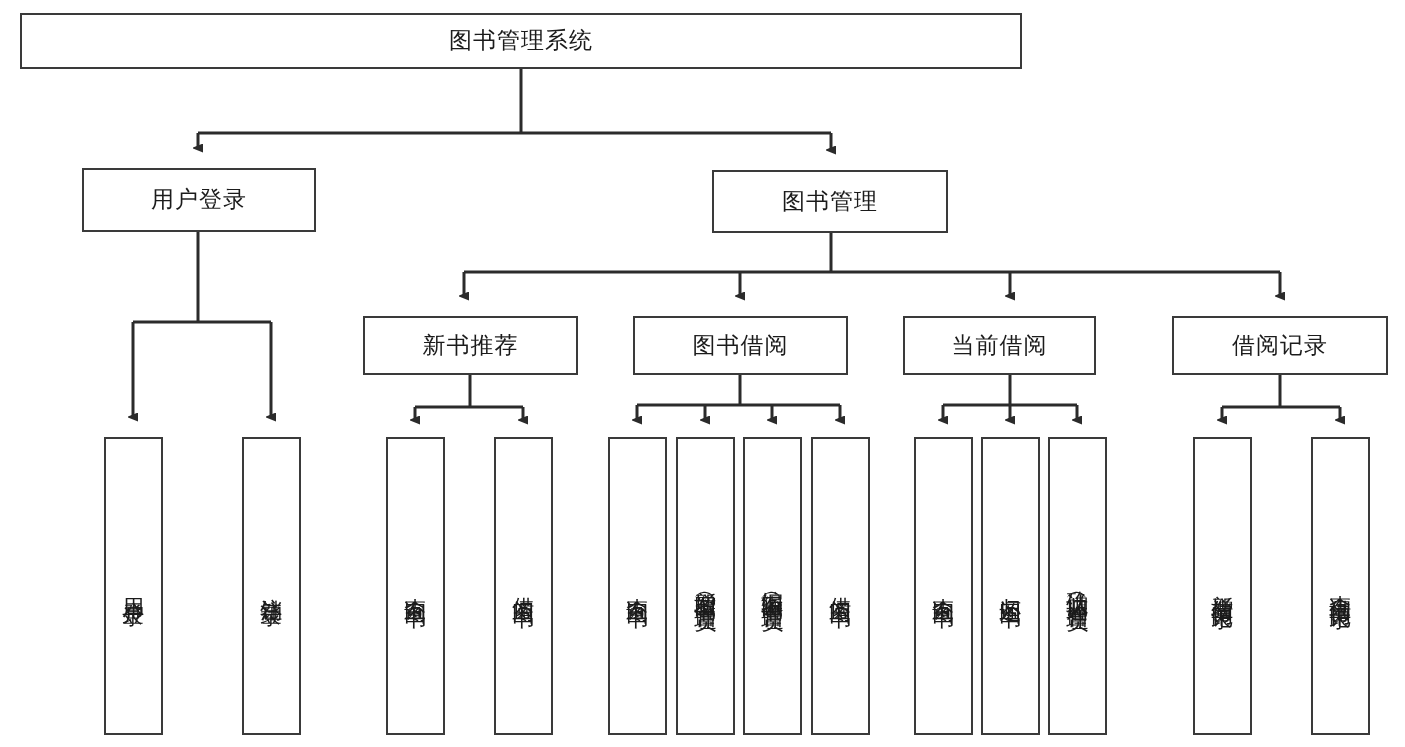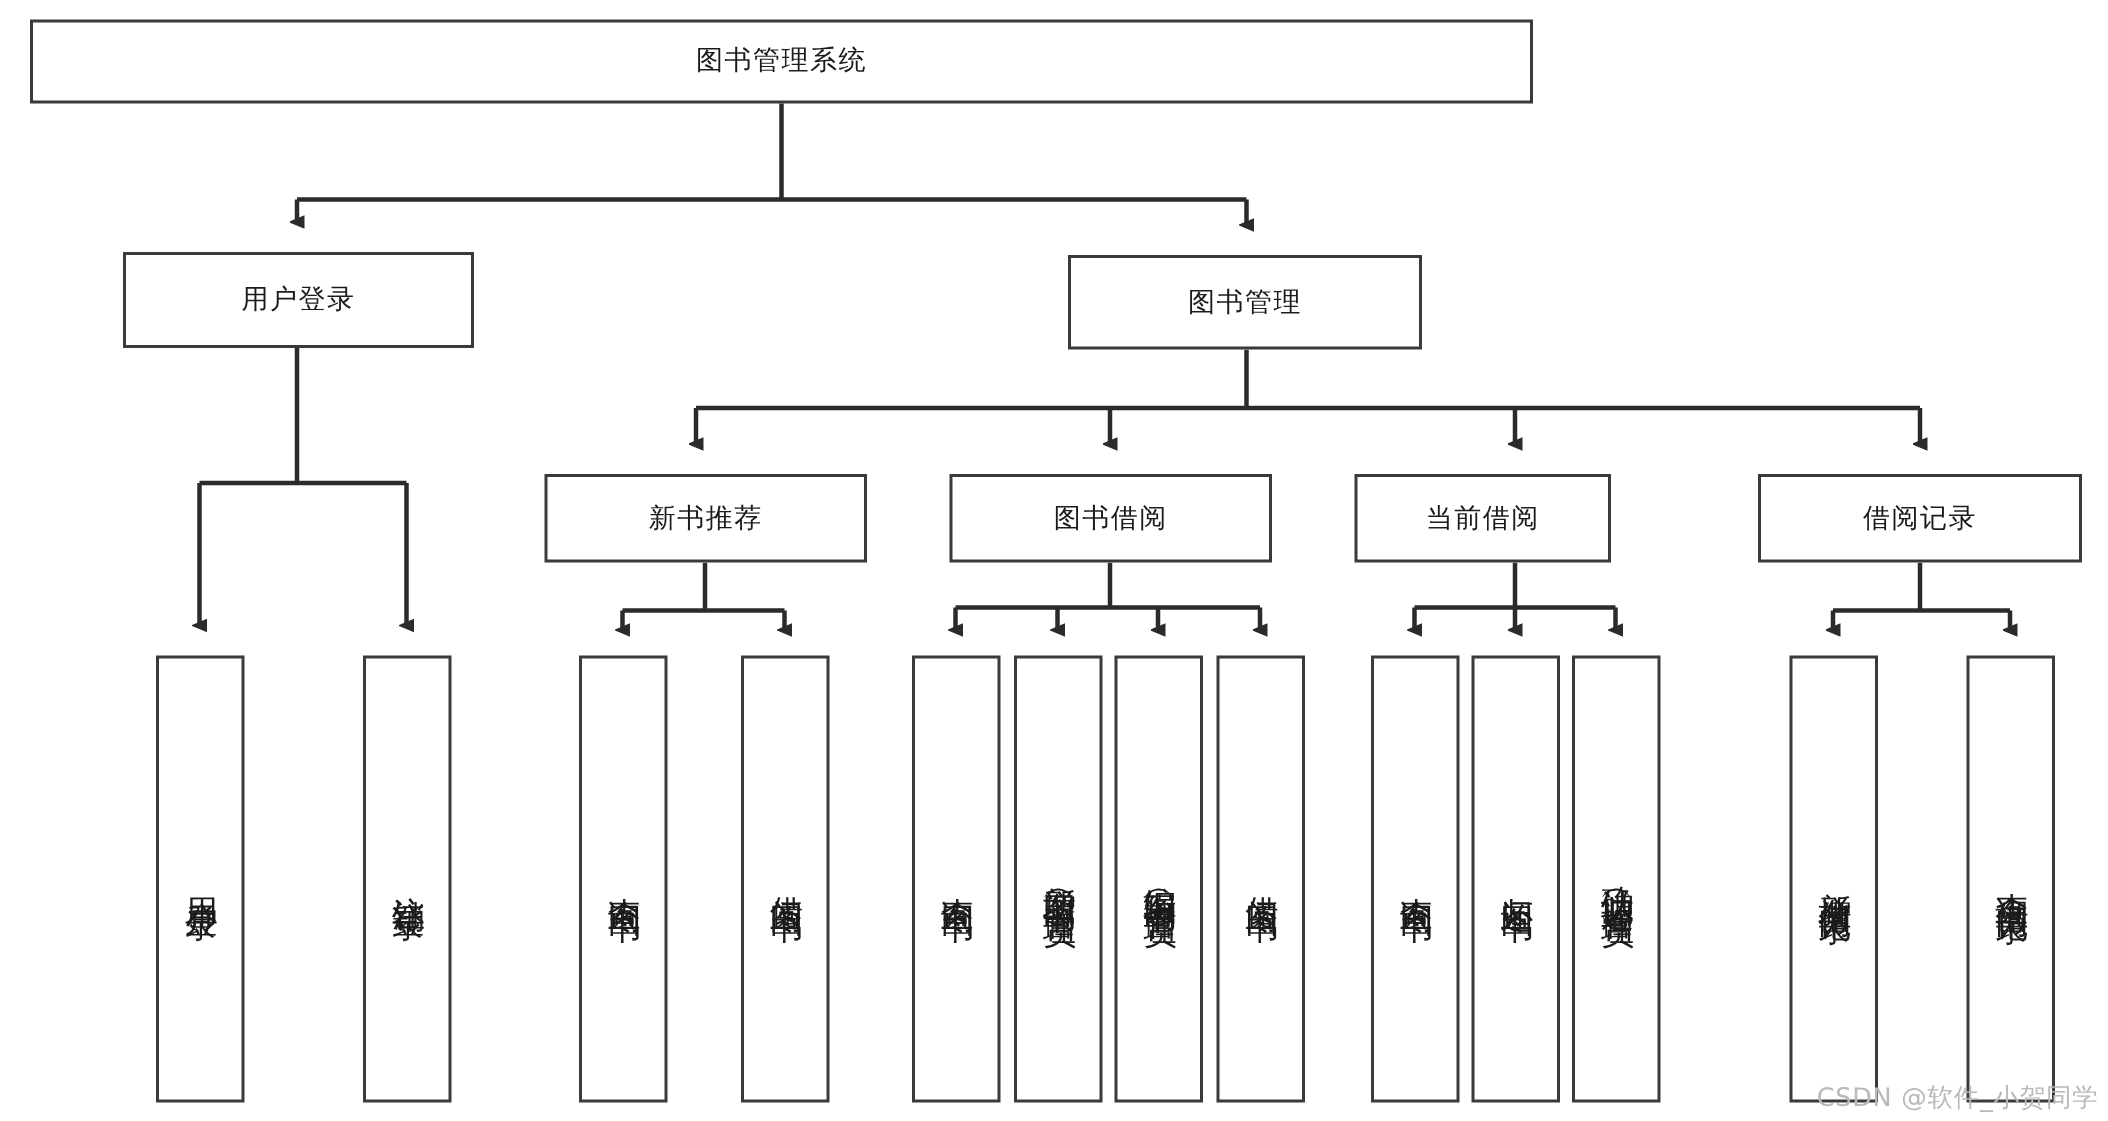--- a/index.html
+++ b/index.html
@@ -29,21 +29,21 @@
     position: absolute;
     box-sizing: border-box;
     background: #ffffff;
     border: 2px solid #3a3a3a;
     display: flex;
     align-items: center;
     justify-content: center;
     color: #1b1b1b;
   }
   .node.horizontal {
-    font-size: 18px;
+    font-size: 23px;
     line-height: 1.2;
     letter-spacing: 1px;
     white-space: nowrap;
   }
   .node.vertical {
     writing-mode: vertical-rl;
     text-orientation: upright;
     font-size: 22px;
     line-height: 1.25;
     letter-spacing: 3px;
@@ -136,21 +136,21 @@
   </div>
 
   <div class="node horizontal" style="left:633px; top:316px; width:215px; height:59px;">
     <span>图书借阅</span>
   </div>
 
   <div class="node horizontal" style="left:363px; top:316px; width:215px; height:59px;">
     <span>新书推荐</span>
   </div>
 
-  <div class="node horizontal" style="left:903px; top:316px; width:171px; height:59px;">
+  <div class="node horizontal" style="left:903px; top:316px; width:193px; height:59px;">
     <span>当前借阅</span>
   </div>
 
   <div class="node horizontal" style="left:1172px; top:316px; width:216px; height:59px;align-items:center;">
     <span>借阅记录</span>
   </div>
 
   <div class="node vertical" style="left:104px; top:437px; width:59px; height:298px;">
     <span class="vtext">用户登录</span>
   </div>
@@ -196,15 +196,14 @@
   </div>
 
   <div class="node vertical" style="left:1193px; top:437px; width:59px; height:298px;">
     <span class="vtext">新增借阅记录</span>
   </div>
 
   <div class="node vertical" style="left:1311px; top:437px; width:59px; height:298px;">
     <span class="vtext">查询借阅记录</span>
   </div>
 
-  <div id="watermark">CSDN @软件_小贺同学</div>
 
 </div>
 
 </body></html>

